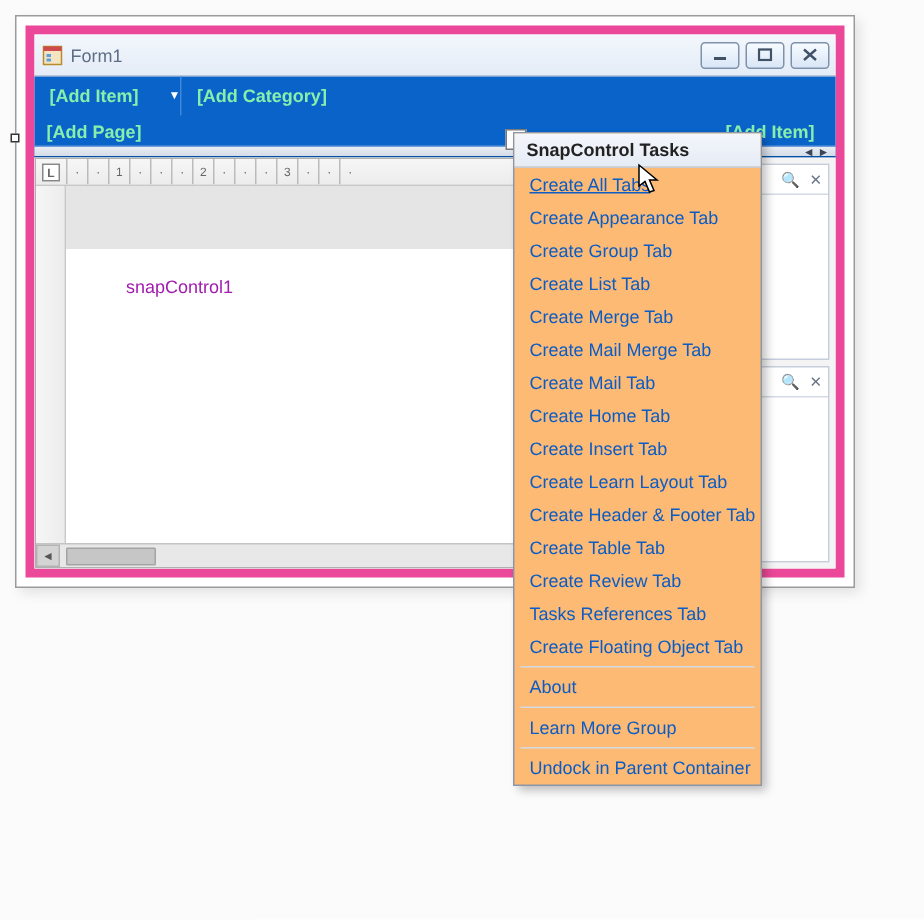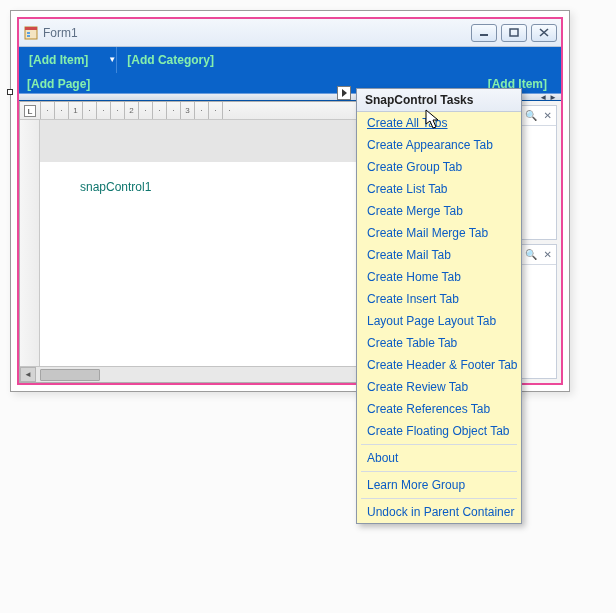--- a/index.html
+++ b/index.html
@@ -19,21 +19,21 @@
     background: #fff;
     border: 1px solid #9b9b9b;
     box-shadow: inset 0 0 0 1px #fff, 3px 3px 8px rgba(0,0,0,0.1);
     padding: 6px;
     position: relative;
   }
   
   .form-window {
     width: 100%;
     height: 100%;
-    border: 2px solid #ec4899;
+    border: 6px solid #ec4899;
     background: #fff;
     display: flex;
     flex-direction: column;
   }
   .titlebar {
     height: 28px;
     background: linear-gradient(#f3f7fc,#e4ecf7);
     border-bottom: 1px solid #b9c6d8;
     display: flex;
     align-items: center;
@@ -165,21 +165,21 @@
     background:#fff;
     position:relative;
     padding:60px 0 0 40px;
   }
   .page .gray-top {
     position:absolute; top:0; left:0; right:0; height:42px;
     background:#e5e5e5;
   }
   .page-text {
     font-size:12px;
-    color:#0f766e;
+    color:#a21caf;
   }
   .hscroll {
     height:16px;
     background:#e8e8e8;
     border-top:1px solid #c4c4c4;
     display:flex;
     align-items:center;
   }
   .hscroll .arrow {
     width:16px; height:100%;
@@ -238,23 +238,23 @@
     content:"";
     border-left:5px solid #333;
     border-top:4px solid transparent;
     border-bottom:4px solid transparent;
   }
 
   
   .tasks-popup {
     position:absolute;
     top:88px;
-    left:356px;
+    left:342px;
     width:166px;
-    background:#fef9c3;
+    background:#fdba74;
     border:1px solid #8b97a9;
     box-shadow:3px 3px 6px rgba(0,0,0,0.25);
     z-index:100;
     font-size:12px;
   }
   .tasks-popup .head {
     background:linear-gradient(#f3f6fb,#e6ecf5);
     border-bottom:1px solid #c3ccd9;
     font-weight:700;
     padding:4px 8px;
@@ -403,25 +403,25 @@
   <div class="head">SnapControl Tasks</div>
   <div class="item hover">Create All Tabs</div>
   <div class="item">Create Appearance Tab</div>
   <div class="item">Create Group Tab</div>
   <div class="item">Create List Tab</div>
   <div class="item">Create Merge Tab</div>
   <div class="item">Create Mail Merge Tab</div>
   <div class="item">Create Mail Tab</div>
   <div class="item">Create Home Tab</div>
   <div class="item">Create Insert Tab</div>
-  <div class="item">Layout Page Layout Tab</div>
+  <div class="item">Create Learn Layout Tab</div>
+  <div class="item">Create Header &amp; Footer Tab</div>
   <div class="item">Create Table Tab</div>
-  <div class="item">Create Header &amp; Footer Tab</div>
   <div class="item">Create Review Tab</div>
-  <div class="item">Create References Tab</div>
+  <div class="item">Tasks References Tab</div>
   <div class="item">Create Floating Object Tab</div>
   <div class="sep"></div>
   <div class="item">About</div>
   <div class="sep"></div>
   <div class="item">Learn More Group</div>
   <div class="sep"></div>
   <div class="item">Undock in Parent Container</div>
 </div>
 
 <div class="cursor">

